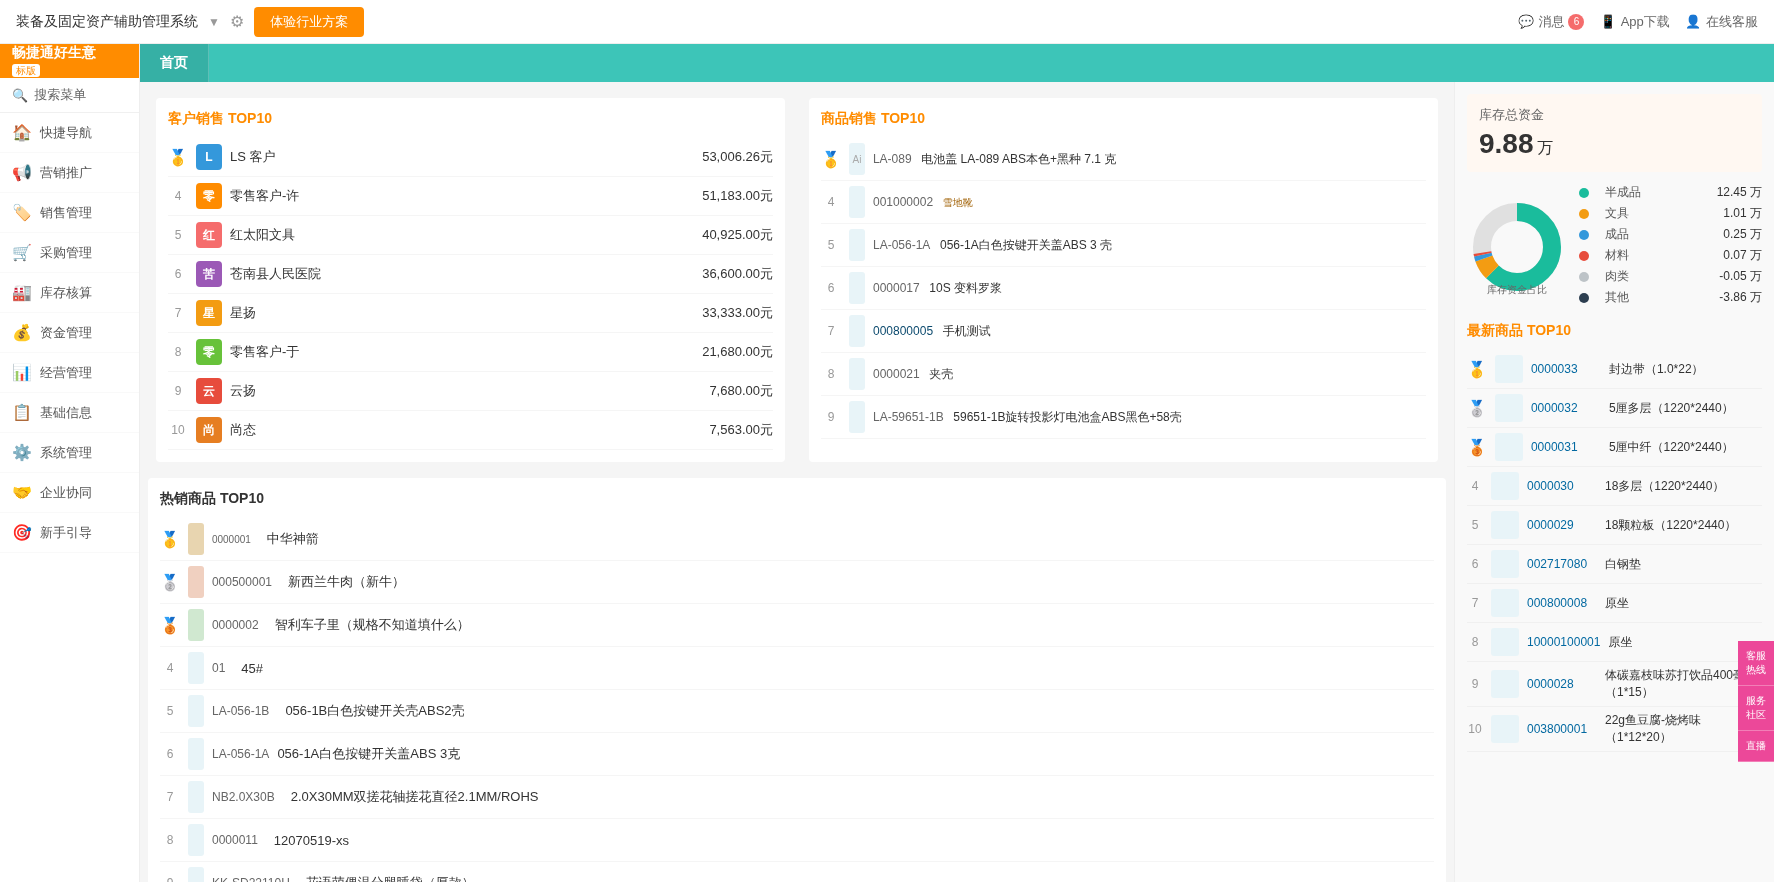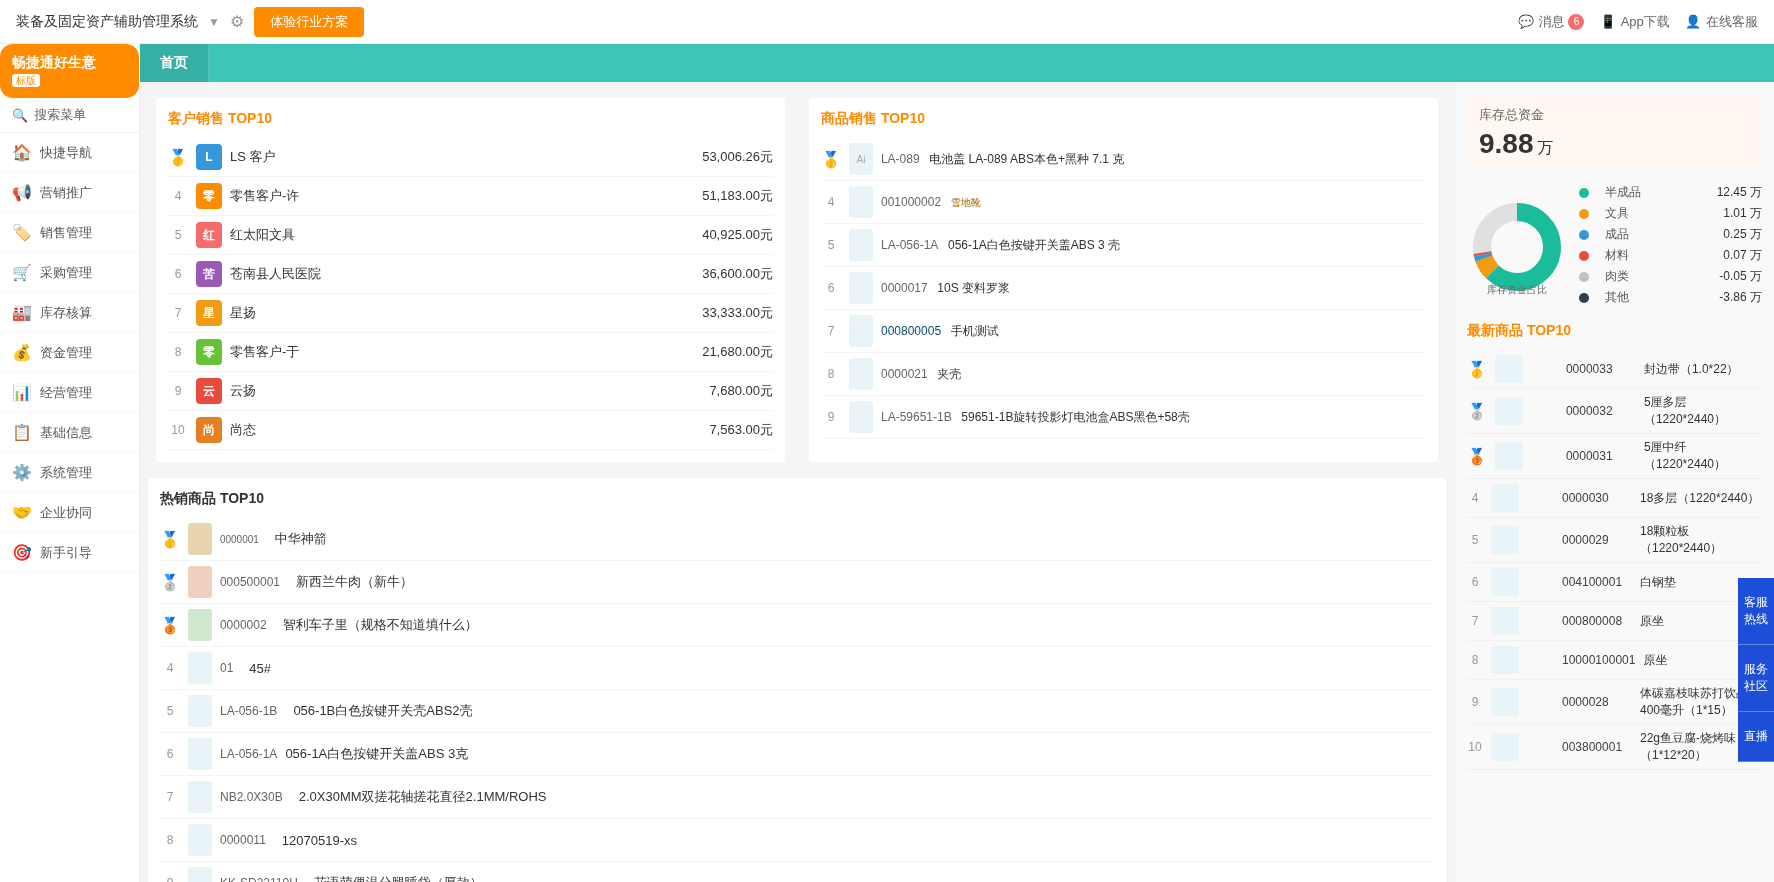--- a/index.html
+++ b/index.html
@@ -30,21 +30,21 @@
     
     .main-layout { display: flex; flex: 1; overflow: hidden; }
 
     
     .sidebar {
       width: 140px; background: #fff; flex-shrink: 0;
       border-right: 1px solid #eee; overflow-y: auto;
       display: flex; flex-direction: column;
     }
     .sidebar-logo {
-      background: #ff8c00; padding: 10px 12px; display: flex; gap: 8px; border-radius: 13px;
+      background: #ff8c00; padding: 0 12px; display: flex; gap: 8px;
     }
     .sidebar-logo-badge { background: #fff; color: #ff8c00; border-radius: 3px; font-size: 10px; padding: 1px 4px; }
     .sidebar-search {
       display: flex; align-items: center; padding: 8px 12px; gap: 6px;
       color: #666; cursor: pointer; font-size: 13px;
       border-bottom: 1px solid #f0f0f0;
     }
     .sidebar-item {
       display: flex; align-items: center; padding: 10px 12px; gap: 8px;
       color: #555; cursor: pointer; font-size: 13px;
@@ -87,21 +87,21 @@
     }
     .customer-name { flex: 1; color: #333; font-size: 13px; }
     .customer-amount { color: #333; font-size: 13px; font-weight: 500; }
 
     
     .product-row {
       display: flex; align-items: center; padding: 5px 0;
       border-bottom: 1px solid #f5f5f5; gap: 8px;
     }
     .product-thumb {
-      width: 24px; height: 32px; background: #e8f4f8;
+      width: 16px; height: 32px; background: #e8f4f8;
       border-radius: 3px; flex-shrink: 0; display: flex; align-items: center; justify-content: center;
     }
     .product-info { flex: 1; }
 
     
     .hot-section { background: #fff; margin: 8px; border-radius: 4px; padding: 12px; }
 
     
     .right-panel { padding: 12px; }
     .inventory-total { background: #fff8f2; border-radius: 4px; padding: 12px; margin-bottom: 12px; }
@@ -120,31 +120,31 @@
     
     .new-product-row {
       display: flex; align-items: center; padding: 5px 0;
       border-bottom: 1px solid #f0f0f0; gap: 8px; font-size: 12px;
     }
     .new-product-rank { width: 16px; color: #999; text-align: center; }
     .new-product-thumb {
       width: 28px; height: 28px; background: #e8f4f8;
       border-radius: 3px; flex-shrink: 0; display: flex; align-items: center; justify-content: center;
     }
-    .new-product-code { color: #404040; min-width: 70px; margin-left: 35px; }
+    .new-product-code { color: #0369a1; min-width: 70px; }
     .new-product-name { color: #333; flex: 1; }
 
     
     .float-btns {
       position: fixed; right: 0; bottom: 120px;
       display: flex; flex-direction: column;
     }
     .float-btn {
-      background: #1d4ed8; color: #fff; padding: 16px 6px;
-      font-size: 12px; text-align: center; cursor: pointer;
+      background: #ec4899; color: #fff; padding: 8px 6px;
+      font-size: 10px; text-align: center; cursor: pointer;
       border-bottom: 1px solid rgba(255,255,255,0.3); width: 36px;
     }
 
     
     ::-webkit-scrollbar { width: 4px; height: 4px; }
     ::-webkit-scrollbar-thumb { background: #ddd; border-radius: 2px; }
 
     .two-col { display: flex; gap: 8px; }
     .two-col > * { flex: 1; }
 
@@ -529,21 +529,21 @@
             </div>
             <div class="new-product-row">
               <span class="new-product-rank">5</span>
               <div class="new-product-thumb"></div>
               <span class="new-product-code">0000029</span>
               <span class="new-product-name">18颗粒板（1220*2440）</span>
             </div>
             <div class="new-product-row">
               <span class="new-product-rank">6</span>
               <div class="new-product-thumb"></div>
-              <span class="new-product-code">004100001</span>
+              <span class="new-product-code">002717080</span>
               <span class="new-product-name">白钢垫</span>
             </div>
             <div class="new-product-row">
               <span class="new-product-rank">7</span>
               <div class="new-product-thumb"></div>
               <span class="new-product-code">000800008</span>
               <span class="new-product-name">原坐</span>
             </div>
             <div class="new-product-row">
               <span class="new-product-rank">8</span>

